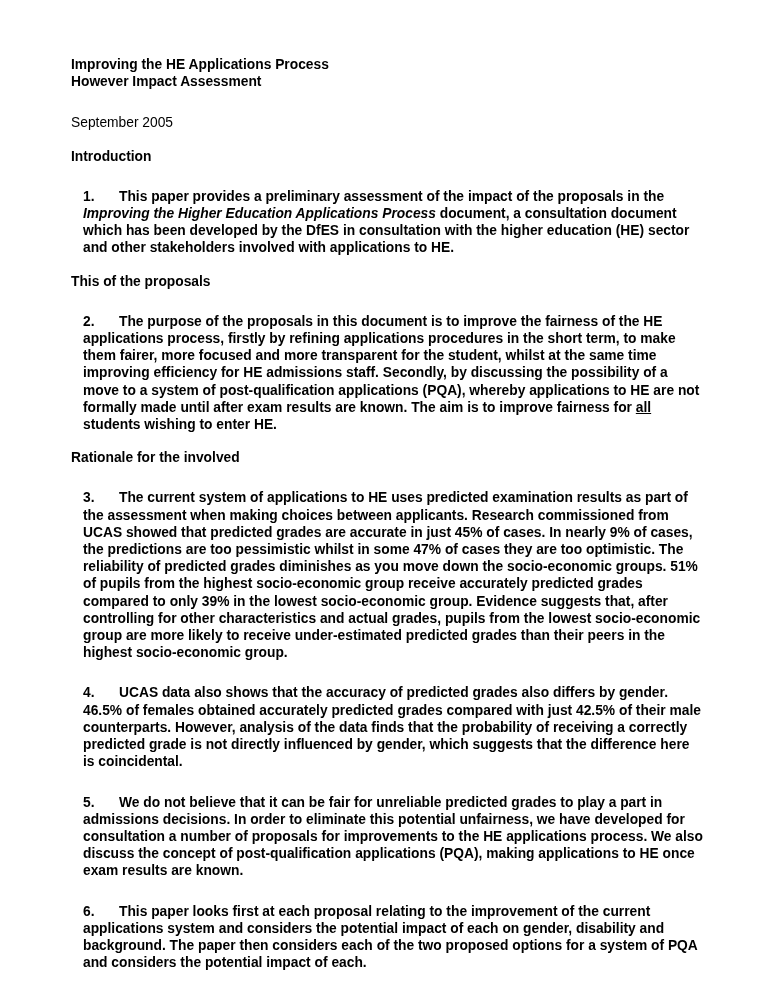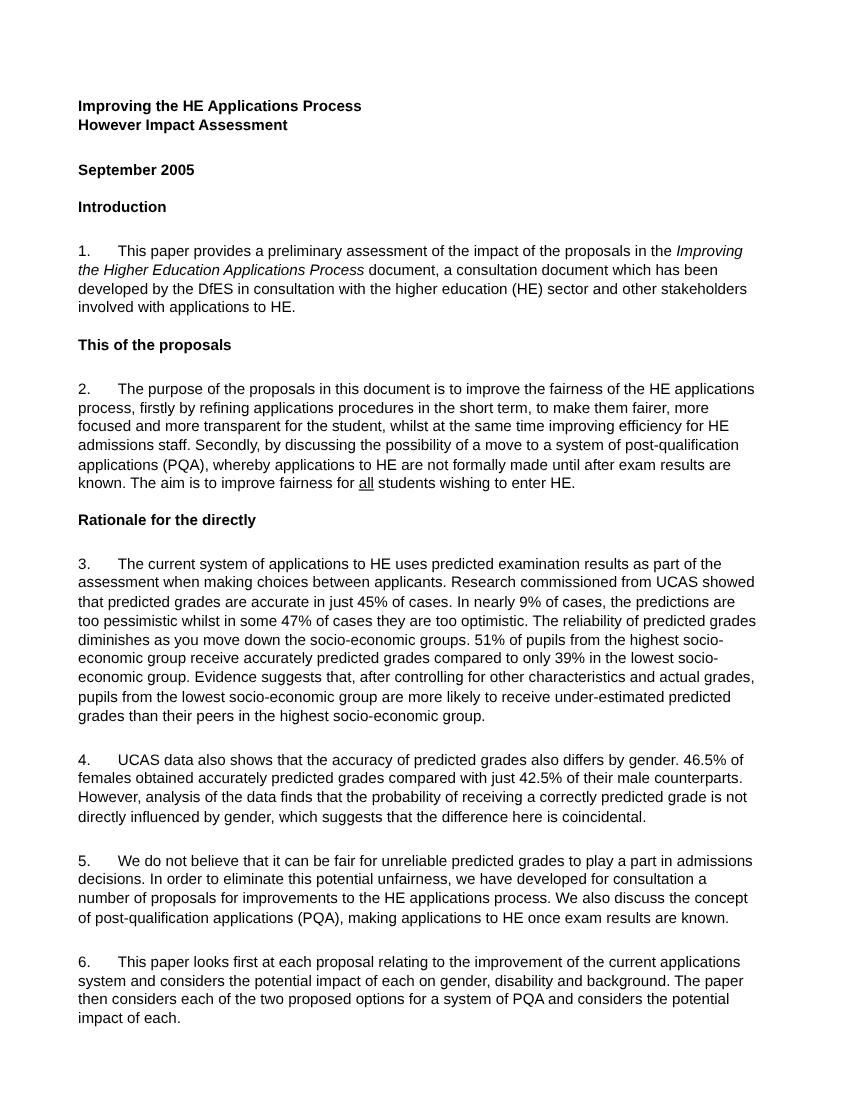--- a/index.html
+++ b/index.html
@@ -12,45 +12,45 @@
     height: 994px;
     font-family: "Liberation Sans", sans-serif;
     color: #000000;
     -webkit-font-smoothing: antialiased;
   }
   .page {
     box-sizing: border-box;
     width: 768px;
     height: 994px;
     background: #ffffff;
-    padding: 88px 78px 0 71px;
+    padding: 56px 78px 0 71px;
   }
   .doc-title-line {
     font-size: 13.8px;
     font-weight: bold;
     line-height: 17.2px;
     margin: 0;
   }
   .date-line {
     font-size: 13.8px;
-    font-weight: bold;
+    font-weight: normal;
     line-height: 17.2px;
     margin: 24px 0 0 0;
   }
   .section-heading {
     font-size: 13.8px;
     font-weight: bold;
     line-height: 17.2px;
     margin: 16px 0 0 0;
   }
   .para {
     font-size: 13.8px;
-    font-weight: normal;
+    font-weight: bold;
     line-height: 17.2px;
-    margin: 23px 0 0 0;
+    margin: 23px 0 0 12px;
     text-align: left;
     width: 620px;
   }
   .para .num {
     display: inline-block;
     min-width: 36px;
   }
   .para em {
     font-style: italic;
   }
@@ -68,20 +68,20 @@
     <div class="doc-title-line">However Impact Assessment</div>
   </div>
 
   <div class="date-line">September 2005</div>
 
   <div id="sections-root">
       <div class="section-heading">Introduction</div>
       <p class="para"><span class="num">1.</span><span>This paper provides a preliminary assessment of the impact of the proposals in the </span><em>Improving the Higher Education Applications Process</em><span> document, a consultation document which has been developed by the DfES in consultation with the higher education (HE) sector and other stakeholders involved with applications to HE.</span></p>
       <div class="section-heading">This of the proposals</div>
       <p class="para"><span class="num">2.</span><span>The purpose of the proposals in this document is to improve the fairness of the HE applications process, firstly by refining applications procedures in the short term, to make them fairer, more focused and more transparent for the student, whilst at the same time improving efficiency for HE admissions staff.  Secondly, by discussing the possibility of a move to a system of post-qualification applications (PQA), whereby applications to HE are not formally made until after exam results are known.  The aim is to improve fairness for </span><u>all</u><span> students wishing to enter HE.</span></p>
-      <div class="section-heading">Rationale for the directly</div>
+      <div class="section-heading">Rationale for the involved</div>
       <p class="para"><span class="num">3.</span><span>The current system of applications to HE uses predicted examination results as part of the assessment when making choices between applicants.  Research commissioned from UCAS showed that predicted grades are accurate in just 45% of cases.  In nearly 9% of cases, the predictions are too pessimistic whilst in some 47% of cases they are too optimistic.  The reliability of predicted grades diminishes as you move down the socio-economic groups.  51% of pupils from the highest socio-economic group receive accurately predicted grades compared to only 39% in the lowest socio-economic group.  Evidence suggests that, after controlling for other characteristics and actual grades, pupils from the lowest socio-economic group are more likely to receive under-estimated predicted grades than their peers in the highest socio-economic group.</span></p>
       <p class="para"><span class="num">4.</span><span>UCAS data also shows that the accuracy of predicted grades also differs by gender.  46.5% of females obtained accurately predicted grades compared with just 42.5% of their male counterparts.  However, analysis of the data finds that the probability of receiving a correctly predicted grade is not directly influenced by gender, which suggests that the difference here is coincidental.</span></p>
       <p class="para"><span class="num">5.</span><span>We do not believe that it can be fair for unreliable predicted grades to play a part in admissions decisions.  In order to eliminate this potential unfairness, we have developed for consultation a number of proposals for improvements to the HE applications process.  We also discuss the concept of post-qualification applications (PQA), making applications to HE once exam results are known.</span></p>
       <p class="para"><span class="num">6.</span><span>This paper looks first at each proposal relating to the improvement of the current applications system and considers the potential impact of each on gender, disability and background.  The paper then considers each of the two proposed options for a system of PQA and considers the potential impact of each.</span></p>
     </div>
 
 </div>
 
 </body></html>

